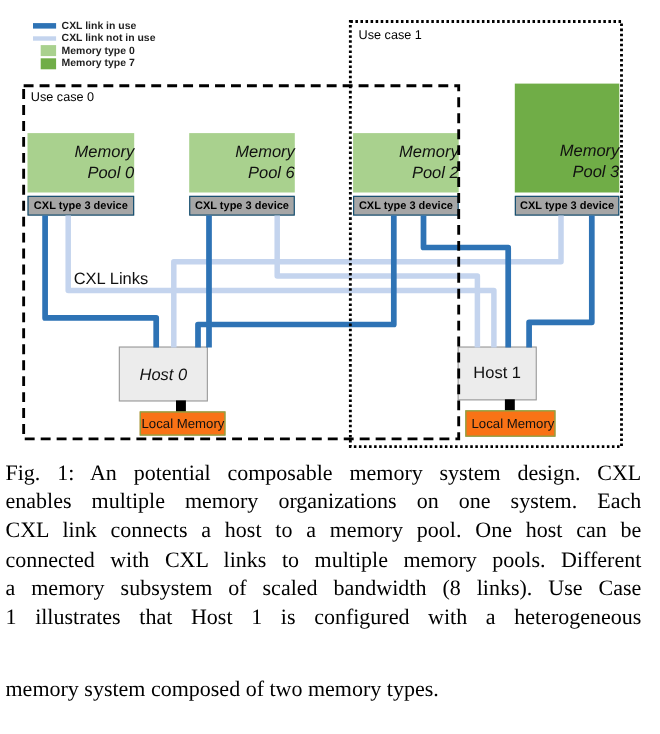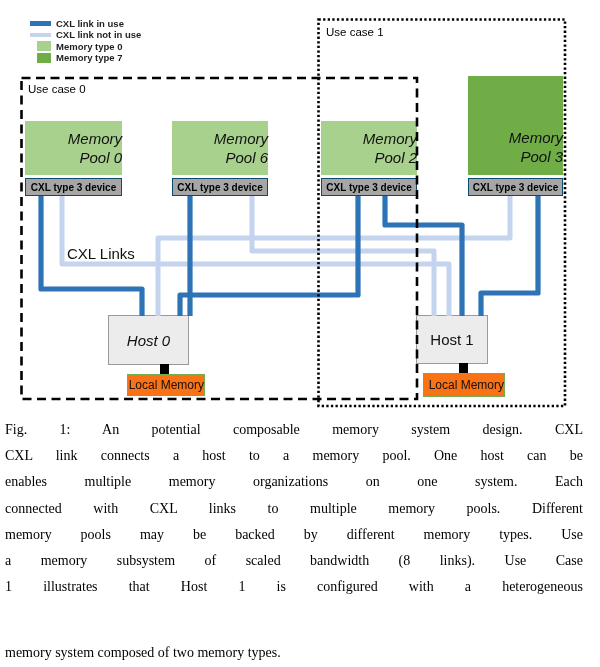--- a/index.html
+++ b/index.html
@@ -68,21 +68,21 @@
   .overlay { position:absolute; left:0; top:0; pointer-events:none; }
   .link-light { fill:none; stroke:#c4d4ee; stroke-width:5; stroke-linejoin:round; }
   .link-dark  { fill:none; stroke:#2e73b5; stroke-width:5.2; stroke-linejoin:round; }
   .uc-rect { fill:none; stroke:#000; stroke-width:2.6; }
   .uc0-rect { stroke-dasharray:9 5.5; }
   .uc1-rect { stroke-dasharray:2.3 2.3; }
 
   
   .caption {
     position:absolute; left:5px; top:417px; width:578px;
-    font-family:"Liberation Serif", serif; font-size:14px; color:#000;
+    font-family:"Liberation Serif", serif; font-size:20px; color:#000;
   }
   .cap-line { height:26.2px; line-height:26.2px; text-align:justify; text-align-last:justify; white-space:nowrap; }
   .cap-line:last-child { text-align-last:left;margin-top:40px; }
 </style>
 </head>
 <body>
 
 <div class="page">
   <div class="diagram">
 
@@ -170,21 +170,20 @@
       </div>
       <div class="legend-row">
         <span class="sw sw-square sw3"></span>
         <span class="legend-label">Memory type 7</span>
       </div>
     </div>
   </div>
 
   <div class="caption">
     <div class="cap-line">Fig. 1: An potential composable memory system design. CXL</div>
+    <div class="cap-line">enables multiple memory organizations on one system. Each</div>
     <div class="cap-line">CXL link connects a host to a memory pool. One host can be</div>
-    <div class="cap-line">enables multiple memory organizations on one system. Each</div>
     <div class="cap-line">connected with CXL links to multiple memory pools. Different</div>
-    <div class="cap-line">memory pools may be backed by different memory types. Use</div>
     <div class="cap-line">a memory subsystem of scaled bandwidth (8 links). Use Case</div>
     <div class="cap-line">1 illustrates that Host 1 is configured with a heterogeneous</div>
     <div class="cap-line">memory system composed of two memory types.</div>
   </div>
 </div>
 
 </body></html>

